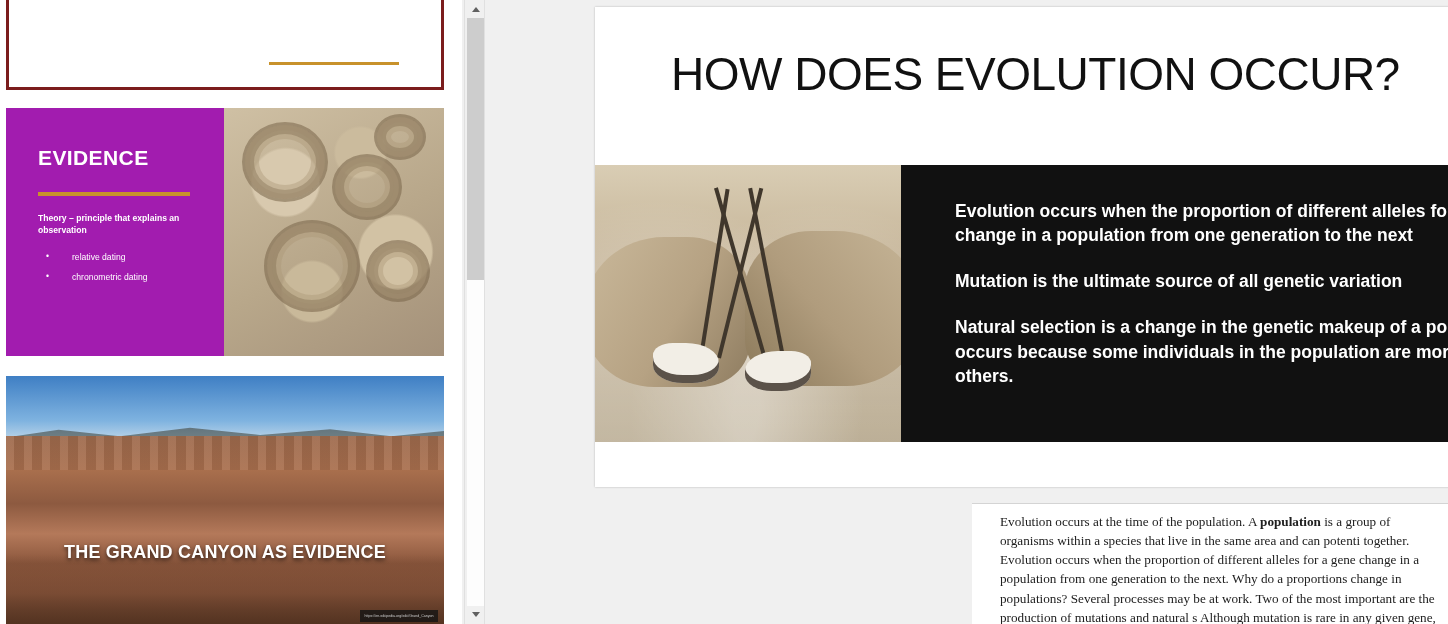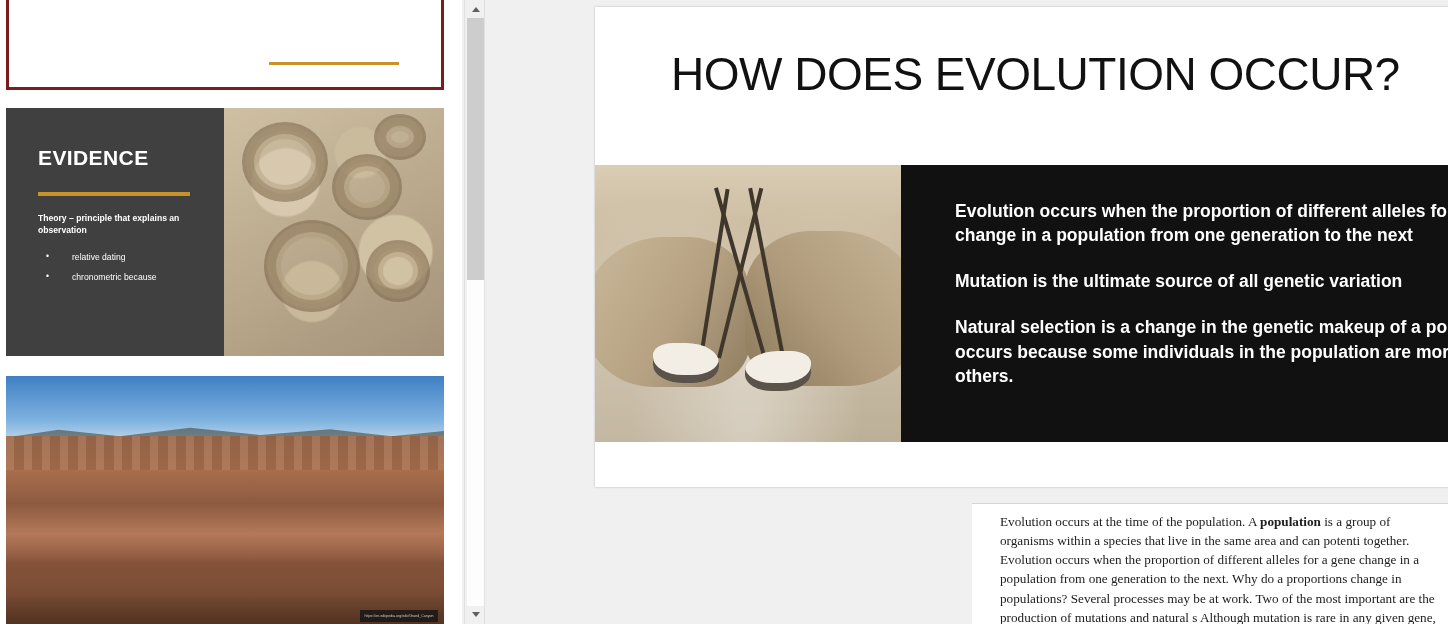--- a/index.html
+++ b/index.html
@@ -50,21 +50,21 @@
     left: 260px; bottom: 6px;
     width: 130px; height: 3px;
     background: #c8922b;
   }
 
   
   .thumb-2 { top: 108px; height: 248px; }
   .thumb-2 .left {
     position: absolute; left: 0; top: 0;
     width: 218px; height: 100%;
-    background: #404040;
+    background: #a21caf;
     padding: 38px 0 0 32px;
   }
   .thumb-2 h2 {
     margin: 0;
     color: #ffffff;
     font-size: 21px;
     font-weight: bold;
     letter-spacing: .4px;
   }
   .thumb-2 .rule {
@@ -324,37 +324,38 @@
     </div>
 
     <div class="thumb thumb-2">
       <div class="left">
         <h2>EVIDENCE</h2>
         <div class="rule"></div>
         <div class="body">
           <p>Theory – principle that explains an observation</p>
           <ul class="bullets">
             <li>relative dating</li>
-            <li>chronometric because</li>
+            <li>chronometric dating</li>
           </ul>
         </div>
       </div>
       <div class="right">
         <div class="fossil f1"></div>
         <div class="fossil f2"></div>
         <div class="fossil f3"></div>
         <div class="fossil f4"></div>
         <div class="fossil f5"></div>
       </div>
     </div>
 
     <div class="thumb thumb-3">
       <div class="sky"></div>
       <div class="ridge"></div>
       <div class="canyon"></div>
+      <div class="caption">THE GRAND CANYON AS EVIDENCE</div>
       <div class="credit">https://en.wikipedia.org/wiki/Grand_Canyon</div>
     </div>
   </div>
 
   <div class="thumb-scrollbar">
     <div class="sb-btn sb-up">
       <span class="sb-arrow up"></span>
     </div>
     <div class="sb-track"></div>
     <div class="sb-thumb"></div>

